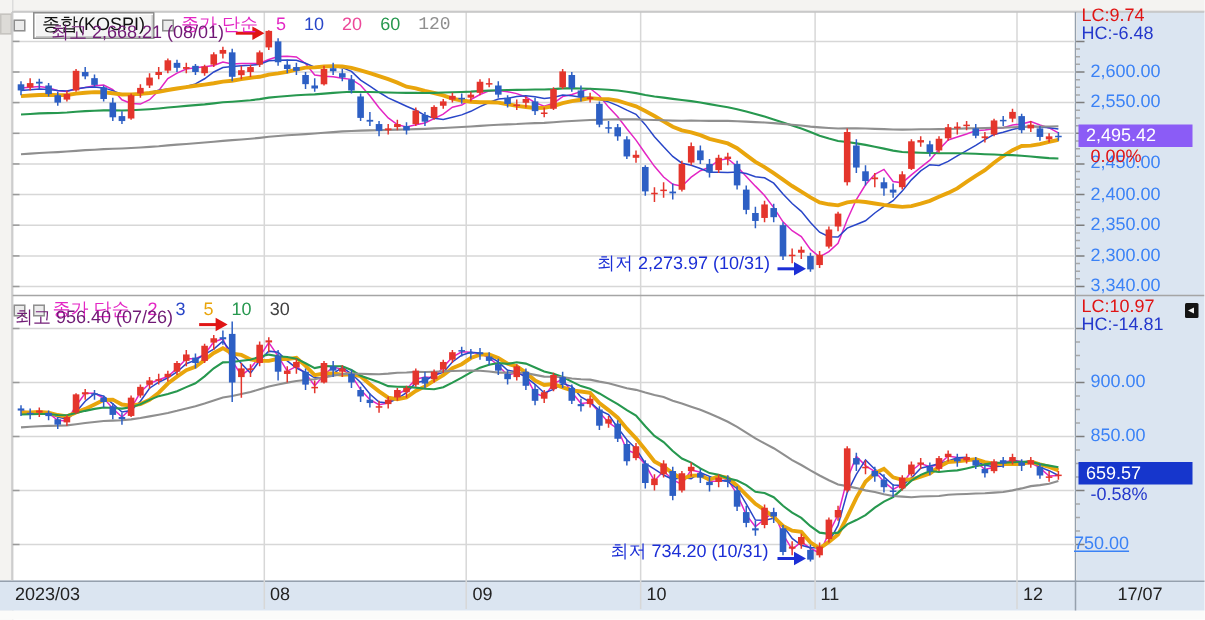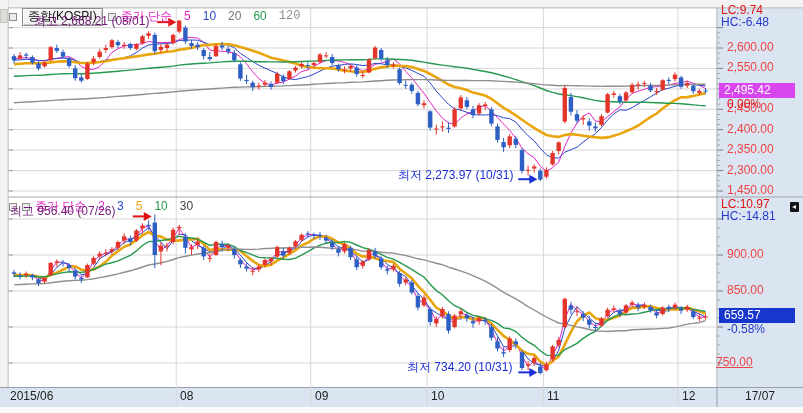--- a/index.html
+++ b/index.html
@@ -15,21 +15,21 @@
   .gutter-handle{width:8px;background:#dddbd7;border:1px solid #c6c4c0;box-sizing:border-box;z-index:1;}
   .rightcol{left:718px;top:8px;width:85px;height:379px;background:#dbe5f1;z-index:1;}
   .xbar{left:0;top:387px;width:803px;height:20px;background:#dbe5f1;border-top:1px solid #95a0ad;box-sizing:border-box;z-index:1;}
   svg#cv{left:0;top:0;z-index:3;}
   .ov{z-index:4;font-size:12px;line-height:13px;white-space:nowrap;}
   .hdr{display:flex;align-items:center;gap:5px;height:17px;}
   .chk{width:8px;height:8px;background:#ececec;border:1px solid #8f8f8f;box-sizing:border-box;}
   .titlebox{border:1px solid #8e8e8e;background:#f4f4f4;padding:1px 5px 2px 5px;color:#111;
     box-shadow:inset 1px 1px 0 #ffffff, inset -1px -1px 0 #c9c9c9;}
   .legend{display:flex;gap:12px;align-items:center;}
-  .tick-label{color:#ef4444;z-index:4;}
+  .tick-label{color:#3b82f6;z-index:4;}
   .lc{color:#e01414;} .hc{color:#2438cc;}
   .badge{width:76px;height:15px;color:#ffffff;padding-left:5px;box-sizing:border-box;line-height:15px;z-index:4;}
   .pct{z-index:4;}
   .anno-high{color:#701a75;}
   .anno-low{color:#1c2fd6;}
   .month-label{top:390px;color:#222;z-index:4;}
   .marker-icon{width:9px;height:10px;background:#141414;border-radius:1px;z-index:5;}
   .marker-icon::after{content:"";position:absolute;left:2px;top:3px;border-top:2px solid transparent;border-bottom:2px solid transparent;border-right:4px solid #f0f0f0;}
 </style>
 </head>
@@ -615,37 +615,37 @@
   </svg>
 
 <div class="abs ov hdr" style="left:9px;top:8px;">
   <div class="chk"></div>
   <div class="titlebox"><span>종합(KOSPI)</span></div>
   <div class="chk"></div>
   <div class="legend">
     <span class="ma-prefix" style="color: rgb(227, 38, 196);">종가 단순</span>
     <span class="ma-label" style="color: rgb(227, 38, 196);">5</span>
     <span class="ma-label" style="color: rgb(41, 70, 200);">10</span>
-    <span class="ma-label" style="color: #737373;">20</span>
+    <span class="ma-label" style="color: #ec4899;">20</span>
     <span class="ma-label" style="color: rgb(39, 152, 79);">60</span>
     <span class="ma-label" style="color: rgb(143, 143, 143); font-family: Liberation Mono, monospace;">120</span>
   </div>
 </div>
 <div class="abs ov anno-high" style="left:34px;top:15px;">최고 2,668.21 (08/01)</div>
 <div class="abs ov anno-low" style="left:398px;top:169px;">최저 2,273.97 (10/31)</div>
 <div class="abs ov lc" style="left:721px;top:4px;">LC:9.74</div>
 <div class="abs ov hc" style="left:721px;top:16px;">HC:-6.48</div>
 <div class="abs ov tick-label" style="left: 727px; top: 41px;">2,600.00</div>
 <div class="abs ov tick-label" style="left: 727px; top: 61px;">2,550.00</div>
 <div class="abs ov tick-label" style="left: 727px; top: 102px;">2,450.00</div>
 <div class="abs ov tick-label" style="left: 727px; top: 123px;">2,400.00</div>
 <div class="abs ov tick-label" style="left: 727px; top: 143px;">2,350.00</div>
 <div class="abs ov tick-label" style="left: 727px; top: 164px;">2,300.00</div>
-<div class="abs ov tick-label" style="left: 727px; top: 184px;">1,450.00</div>
-<div class="abs ov badge" style="left: 719px; top: 83px; background: #d946ef;">2,495.42</div>
+<div class="abs ov tick-label" style="left: 727px; top: 184px;">3,340.00</div>
+<div class="abs ov badge" style="left: 719px; top: 83px; background: #8b5cf6;">2,495.42</div>
 <div class="abs ov pct" style="left: 727px; top: 98px; color: rgb(224, 20, 20);">0.00%</div>
 
 <div class="abs ov hdr" style="left:9px;top:198px;">
   <div class="chk"></div>
   <div class="chk"></div>
   <div class="legend">
     <span class="ma-prefix" style="color: rgb(227, 38, 196);">종가 단순</span>
     <span class="ma-label" style="color: rgb(227, 38, 196);">2</span>
     <span class="ma-label" style="color: rgb(41, 70, 200);">3</span>
     <span class="ma-label" style="color: rgb(233, 165, 12);">5</span>
@@ -657,19 +657,19 @@
 <div class="abs ov anno-low" style="left:407px;top:361px;">최저 734.20 (10/31)</div>
 <div class="abs ov lc" style="left:721px;top:198px;">LC:10.97</div>
 <div class="abs ov hc" style="left:721px;top:210px;">HC:-14.81</div>
 <div class="abs marker-icon" style="left:790px;top:202px;"></div>
 <div class="abs ov tick-label" style="left: 727px; top: 248px;">900.00</div>
 <div class="abs ov tick-label" style="left: 727px; top: 284px;">850.00</div>
 <div class="abs ov tick-label" style="left: 716px; top: 356px; text-decoration: underline;">750.00</div>
 <div class="abs ov badge" style="left: 719px; top: 308px; background: rgb(22, 54, 204);">659.57</div>
 <div class="abs ov pct" style="left: 727px; top: 323px; color: rgb(36, 56, 204);">-0.58%</div>
 
-<div class="abs ov month-label" style="left: 10px;">2015/06</div>
+<div class="abs ov month-label" style="left: 10px;">2023/03</div>
 <div class="abs ov month-label" style="left: 180px;">08</div>
 <div class="abs ov month-label" style="left: 315px;">09</div>
 <div class="abs ov month-label" style="left: 431px;">10</div>
 <div class="abs ov month-label" style="left: 547px; text-align: center;">11</div>
 <div class="abs ov month-label" style="left: 682px;">12</div>
 <div class="abs ov month-label" style="left:745px;">17/07</div>
 
 </body></html>

